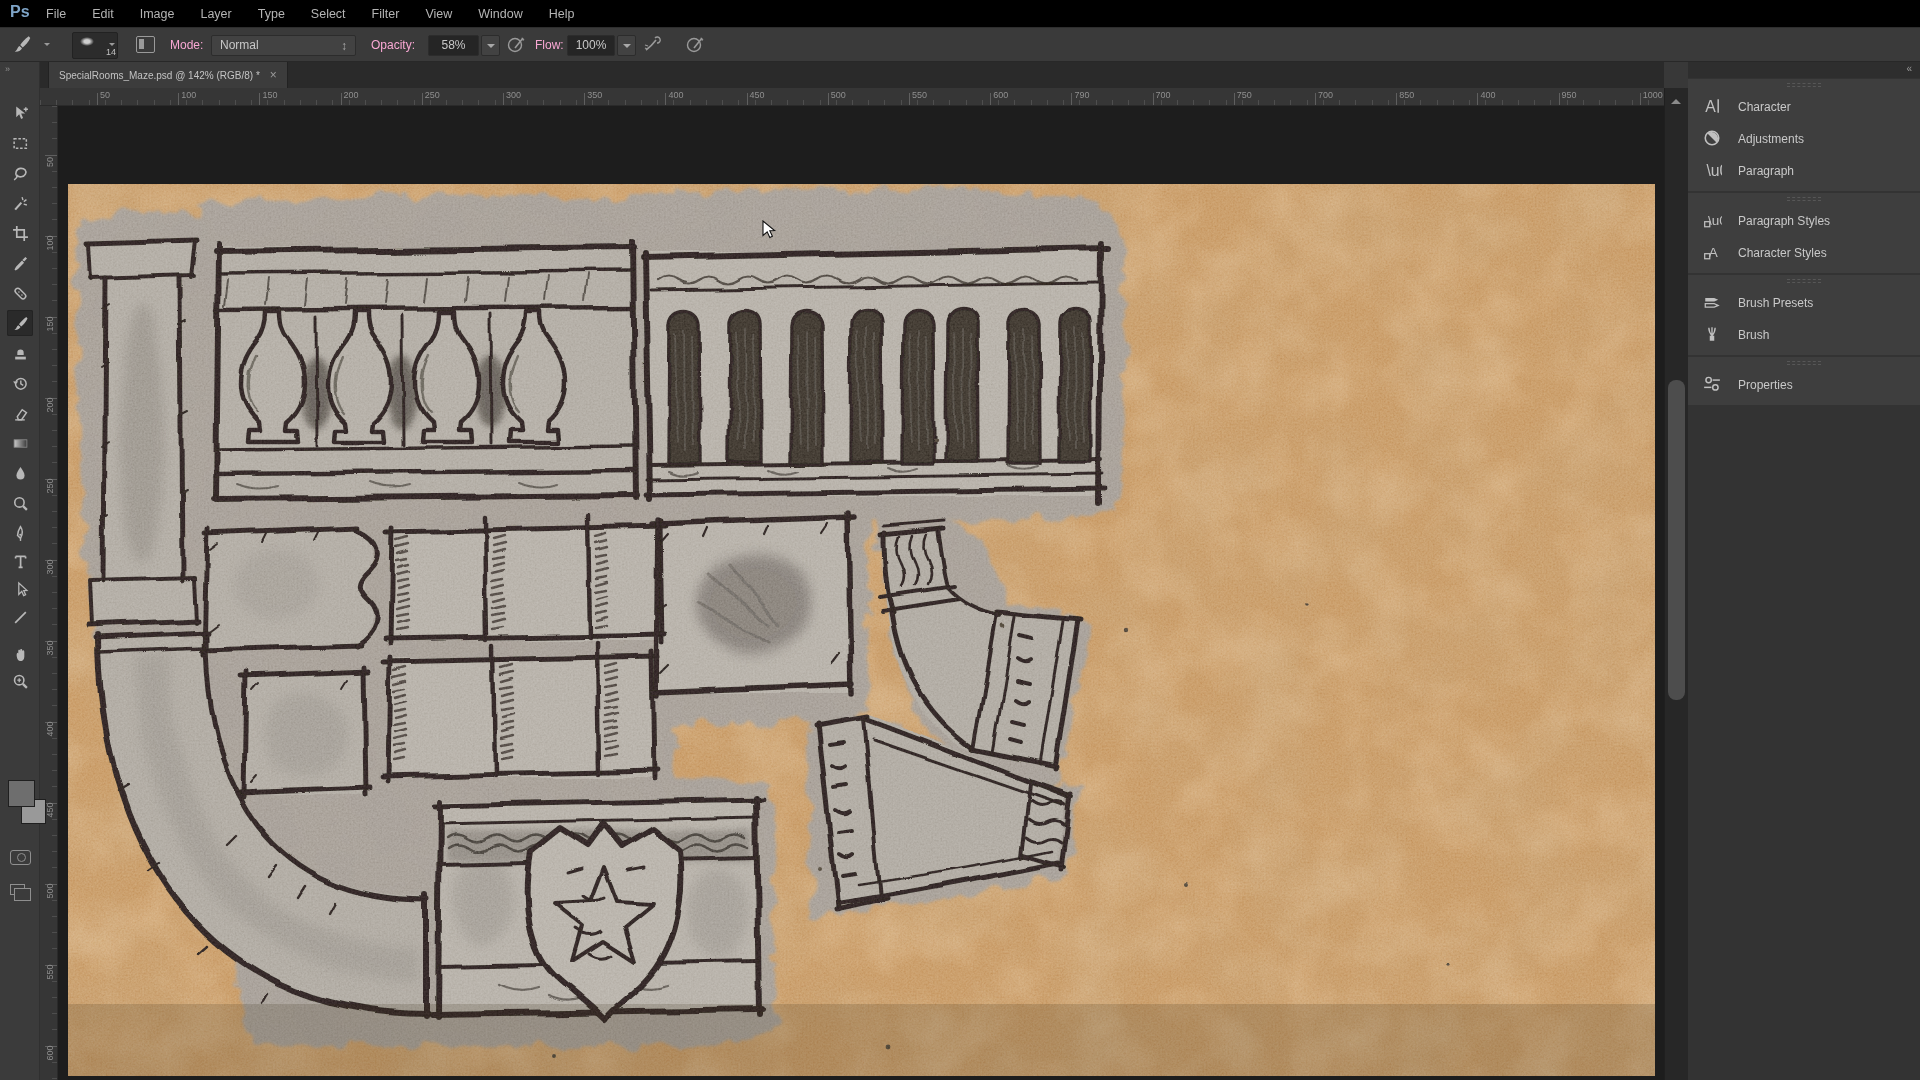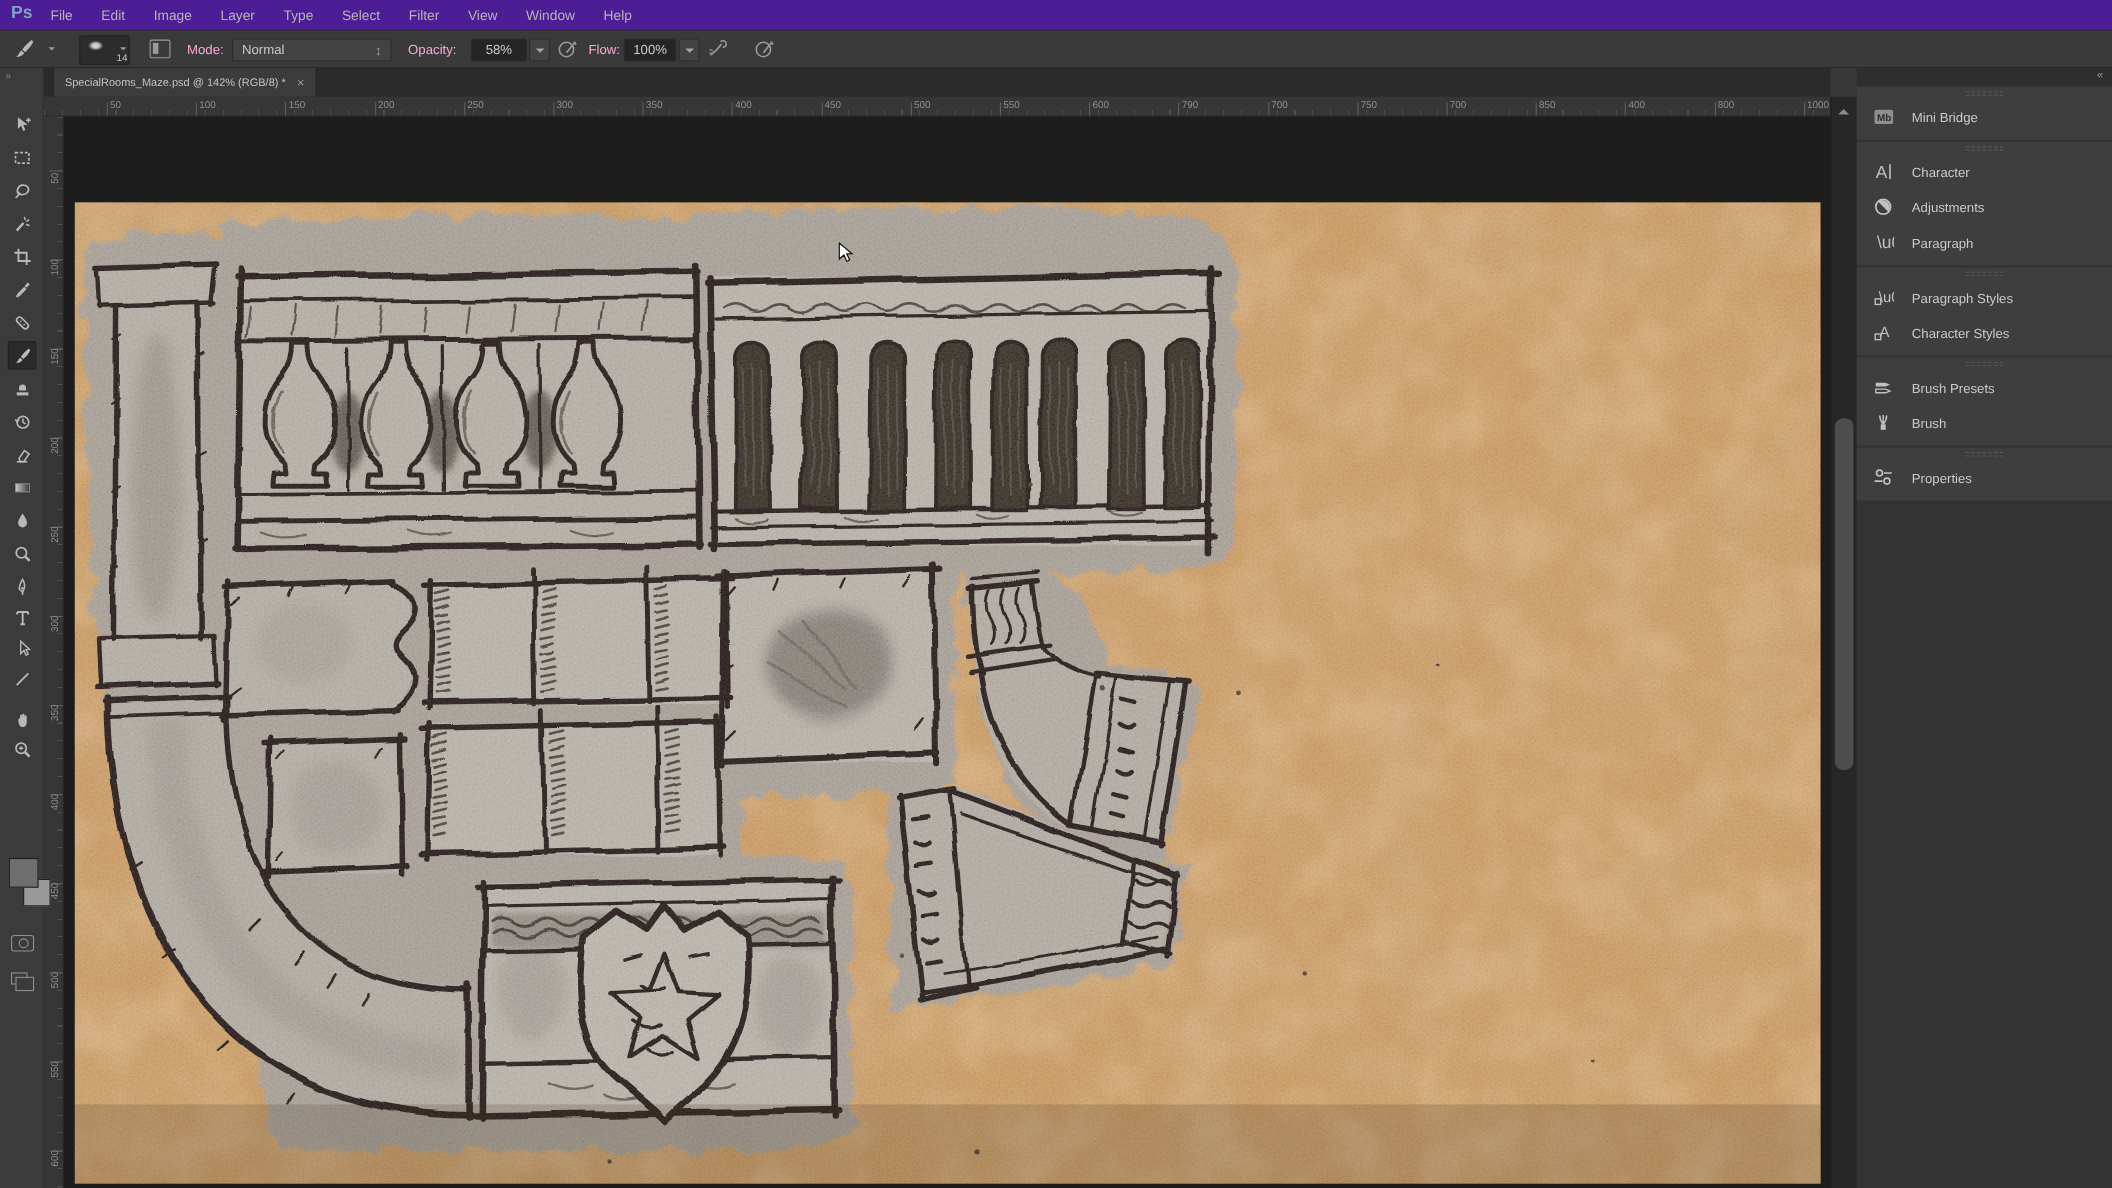--- a/index.html
+++ b/index.html
@@ -1,21 +1,21 @@
 <!DOCTYPE html>
 <html><head>
 <meta charset="utf-8">
 <style>
   * { margin:0; padding:0; box-sizing:border-box; }
   html,body { width:1920px; height:1080px; overflow:hidden; background:#1d1d1d; }
   body { font-family:"Liberation Sans", sans-serif; }
   #app { position:relative; width:1920px; height:1080px; background:#383838; }
 
   
-  .menubar { position:absolute; left:0; top:0; width:1920px; height:28px; background:#4c1d95; border-bottom:1px solid #2e2e2e; }
+  .menubar { position:absolute; left:0; top:0; width:1920px; height:28px; background:#000000; border-bottom:1px solid #2e2e2e; }
   .pslogo { position:absolute; left:10px; top:3px; width:34px; height:22px; color:#7ea4c7; font-size:16px; font-weight:bold; letter-spacing:0; }
   .menus { position:absolute; left:33px; top:0; height:28px; display:flex; align-items:center; }
   .menu-item { color:#b4b4b4; font-size:12.5px; padding:0 13px; }
 
   
   .optionsbar { position:absolute; left:0; top:28px; width:1920px; height:34px; background:#3a3a3a; border-bottom:1px solid #282828; }
   .optionsbar .olabel { position:absolute; top:10px; font-size:12px; color:#f9a8d4; }
   .obox { position:absolute; top:7px; height:21px; background:#424242; border:1px solid #2c2c2c; border-radius:2px; color:#c8c8c8; font-size:12px; line-height:19px; }
   .obox.dark { background:#252525; text-align:center; }
   .oarrowbtn { position:absolute; top:7px; width:19px; height:21px; background:#424242; border:1px solid #2c2c2c; border-radius:2px; }
@@ -419,21 +419,21 @@
       <span class="rnum" style="left: 1115.6px;">700</span>
       <div class="rtick" style="left: 1193.8px;"></div>
       <span class="rnum" style="left: 1196.8px;">750</span>
       <div class="rtick" style="left: 1275px;"></div>
       <span class="rnum" style="left: 1278px;">700</span>
       <div class="rtick" style="left: 1356.2px;"></div>
       <span class="rnum" style="left: 1359.2px;">850</span>
       <div class="rtick" style="left: 1437.4px;"></div>
       <span class="rnum" style="left: 1440.4px;">400</span>
       <div class="rtick" style="left: 1518.6px;"></div>
-      <span class="rnum" style="left: 1521.6px;">800</span>
+      <span class="rnum" style="left: 1521.6px;">950</span>
       <div class="rtick" style="left: 1599.8px;"></div>
       <span class="rnum" style="left: 1602.8px;">1000</span>
     </div>
   <div class="rulerV" id="rulerV">
       <div class="rtick" style="top: 49px;"></div>
       <span class="rnum" style="top: 51px;">50</span>
       <div class="rtick" style="top: 130px;"></div>
       <span class="rnum" style="top: 132px;">100</span>
       <div class="rtick" style="top: 211px;"></div>
       <span class="rnum" style="top: 213px;">150</span>
@@ -753,31 +753,20 @@
     <div class="rp-top">
       <span class="rp-collapse">«</span>
     </div>
     <div class="rp-groups" id="rpgroups">
         <div class="pgroup">
           <div class="pgrip">
             <i></i>
           </div>
           <div class="prow">
             <span class="picon"><svg viewBox="0 0 16 16">
-                <use href="#i-minibridge"></use>
-              </svg></span>
-            <span class="plabel">Mini Bridge</span>
-          </div>
-        </div>
-        <div class="pgroup">
-          <div class="pgrip">
-            <i></i>
-          </div>
-          <div class="prow">
-            <span class="picon"><svg viewBox="0 0 16 16">
                 <use href="#i-character"></use>
               </svg></span>
             <span class="plabel">Character</span>
           </div>
           <div class="prow">
             <span class="picon"><svg viewBox="0 0 16 16">
                 <use href="#i-adjustments"></use>
               </svg></span>
             <span class="plabel">Adjustments</span>
           </div>

